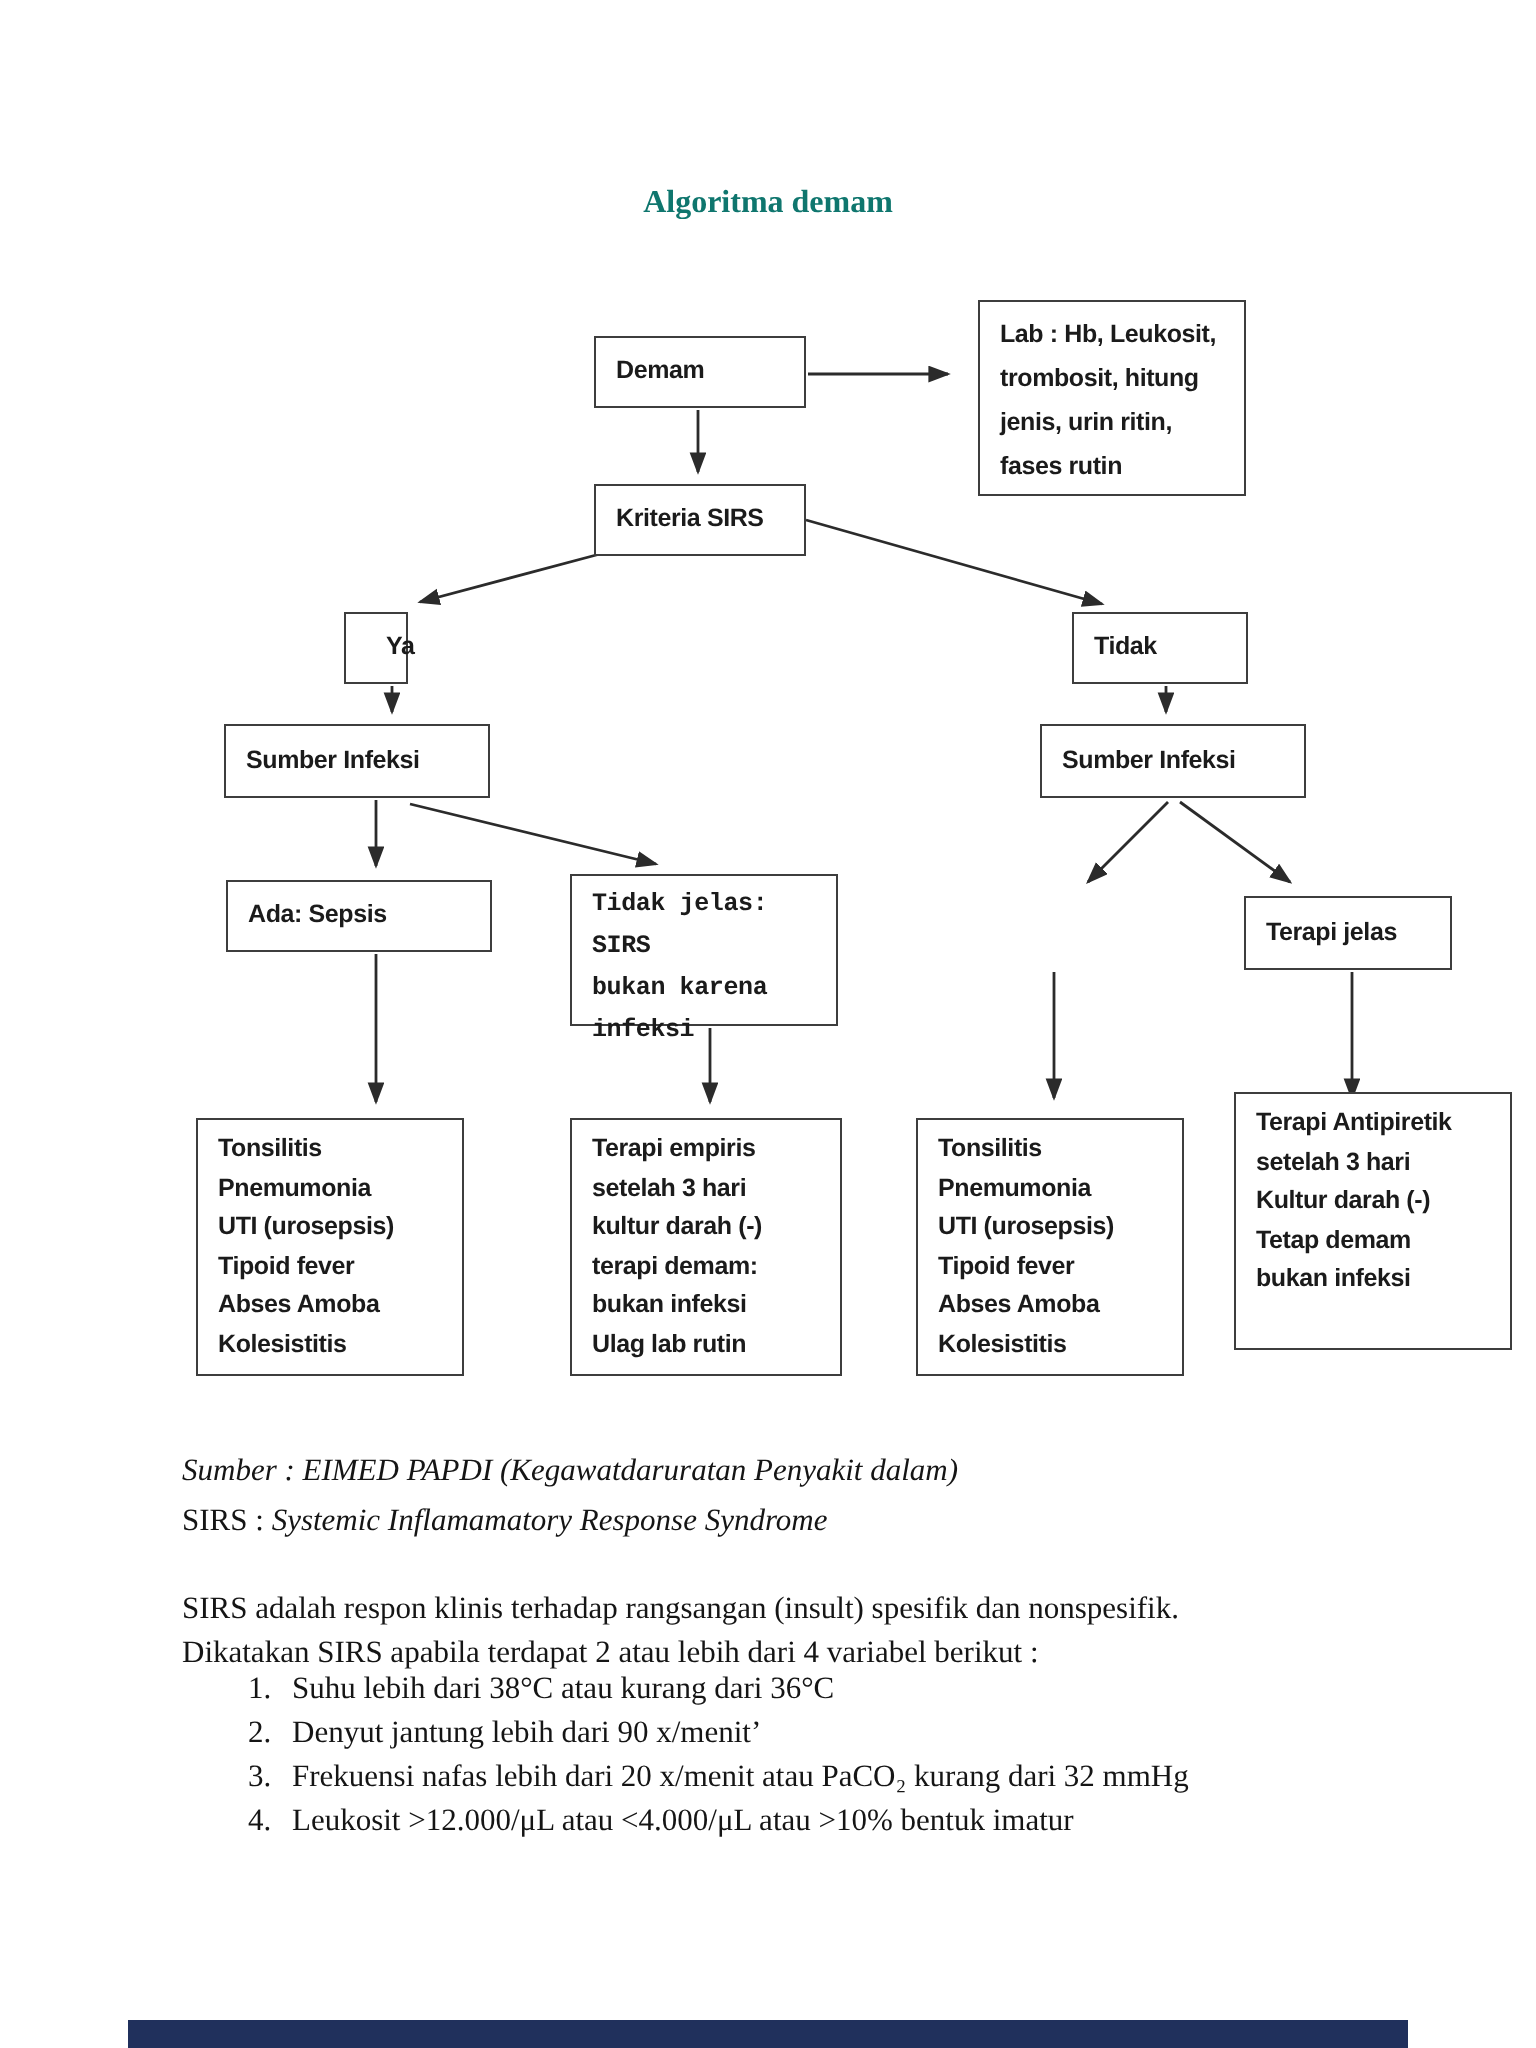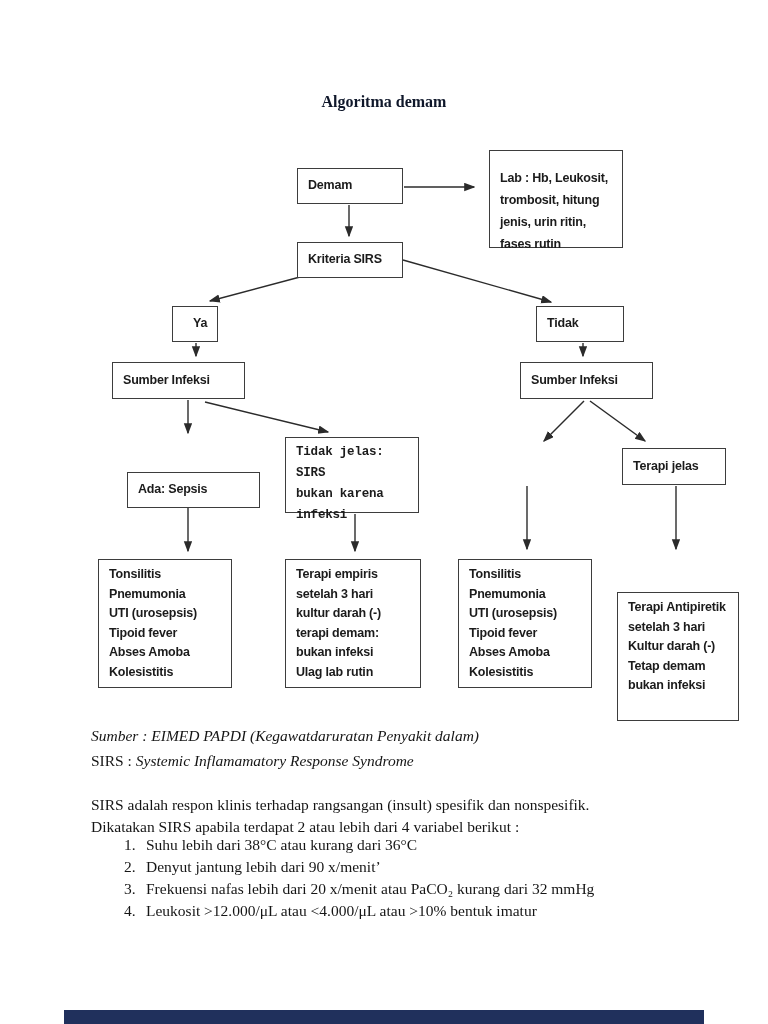--- a/index.html
+++ b/index.html
@@ -1,25 +1,25 @@
 <!DOCTYPE html>
 <html><head>
 <meta charset="utf-8">
 <style>
   html,body{margin:0;padding:0;background:#ffffff;}
   .page{position:relative;width:768px;height:1024px;background:#ffffff;overflow:hidden;
         font-family:"Liberation Sans",sans-serif;}
   .title{position:absolute;top:93px;left:0;width:768px;text-align:center;
-         font-family:"Liberation Serif","DejaVu Serif",serif;font-weight:bold;font-size:16px;color:#0f172a;}
+         font-family:"Liberation Serif","DejaVu Serif",serif;font-weight:bold;font-size:16px;color:#0f766e;}
   .arrows{position:absolute;left:0;top:0;width:768px;height:1024px;pointer-events:none;}
   .node{position:absolute;border:1.5px solid #3d3d3d;background:#fff;color:#1b1b1b;
         font-weight:bold;font-size:12.5px;line-height:19.5px;letter-spacing:-0.2px;box-sizing:border-box;}
   .single{display:flex;align-items:center;padding-left:10px;}
   .multi{padding:5px 4px 0 10px;white-space:pre-line;}
-  .lab{line-height:22px;padding-top:16px;}
+  .lab{line-height:22px;padding-top:5px;}
   .tjs{line-height:21px;padding-top:4px;}
   .serif{font-family:"Liberation Serif","DejaVu Serif",serif;font-size:15.5px;color:#151515;}
   .italic{font-style:italic;}
   .note{position:absolute;left:91px;white-space:nowrap;}
   .para{position:absolute;left:91px;line-height:21.5px;white-space:pre-line;}
   .crits{position:absolute;left:124px;top:836px;}
   .crit-row{display:flex;height:22px;align-items:baseline;}
   .crit-num{width:22px;flex:0 0 22px;}
   .crit-text{white-space:nowrap;}
   .next-page-edge{position:absolute;left:64px;top:1010px;width:640px;height:14px;background:#20305c;}
@@ -57,29 +57,29 @@
 
   <div class="node single" style="left:297px;top:168px;width:106px;height:36px;">Demam</div>
 
   <div class="node multi lab" style="left:489px;top:150px;width:134px;height:98px;">Lab : Hb, Leukosit,
 trombosit, hitung
 jenis, urin ritin,
 fases rutin</div>
 
   <div class="node single" style="left:297px;top:242px;width:106px;height:36px;text-align:right;">Kriteria SIRS</div>
 
-  <div class="node single" style="left:172px;top:306px;width:46px;height:36px;padding-left:20px;">Ya</div>
+  <div class="node single" style="left:172px;top:306px;width:32px;height:36px;padding-left:20px;">Ya</div>
 
   <div class="node single" style="left:536px;top:306px;width:88px;height:36px;">Tidak</div>
 
   <div class="node single" style="left:112px;top:362px;width:133px;height:37px;">Sumber Infeksi</div>
 
   <div class="node single" style="left:520px;top:362px;width:133px;height:37px;">Sumber Infeksi</div>
 
-  <div class="node single" style="left:127px;top:440px;width:133px;height:36px;margin-top:32px;">Ada: Sepsis</div>
+  <div class="node single" style="left:113px;top:440px;width:133px;height:36px;">Ada: Sepsis</div>
 
   <div class="node multi tjs" style="left:285px;top:437px;width:134px;height:76px;font-family:Liberation Mono, monospace;">Tidak jelas: SIRS
 bukan karena
 infeksi</div>
 
 
   <div class="node single" style="left:622px;top:448px;width:104px;height:37px;">Terapi jelas</div>
 
   <div class="node multi" style="left:98px;top:559px;width:134px;height:129px;">Tonsilitis
 Pnemumonia
@@ -95,21 +95,21 @@
 bukan infeksi
 Ulag lab rutin</div>
 
   <div class="node multi" style="left:458px;top:559px;width:134px;height:129px;">Tonsilitis
 Pnemumonia
 UTI (urosepsis)
 Tipoid fever
 Abses Amoba
 Kolesistitis</div>
 
-  <div class="node multi" style="left:617px;top:592px;width:122px;height:129px;">Terapi Antipiretik
+  <div class="node multi" style="left:617px;top:546px;width:139px;height:129px;">Terapi Antipiretik
 setelah 3 hari
 Kultur darah (-)
 Tetap demam
 bukan infeksi</div>
 
   <div class="note serif italic" style="top:727px;">Sumber : EIMED PAPDI (Kegawatdaruratan Penyakit dalam)</div>
 
   <div class="note serif" style="top:752px;"><span>SIRS : </span><span class="italic">Systemic Inflamamatory Response Syndrome</span></div>
 
   <div class="para serif" style="top:794px;">SIRS adalah respon klinis terhadap rangsangan (insult) spesifik dan nonspesifik.

